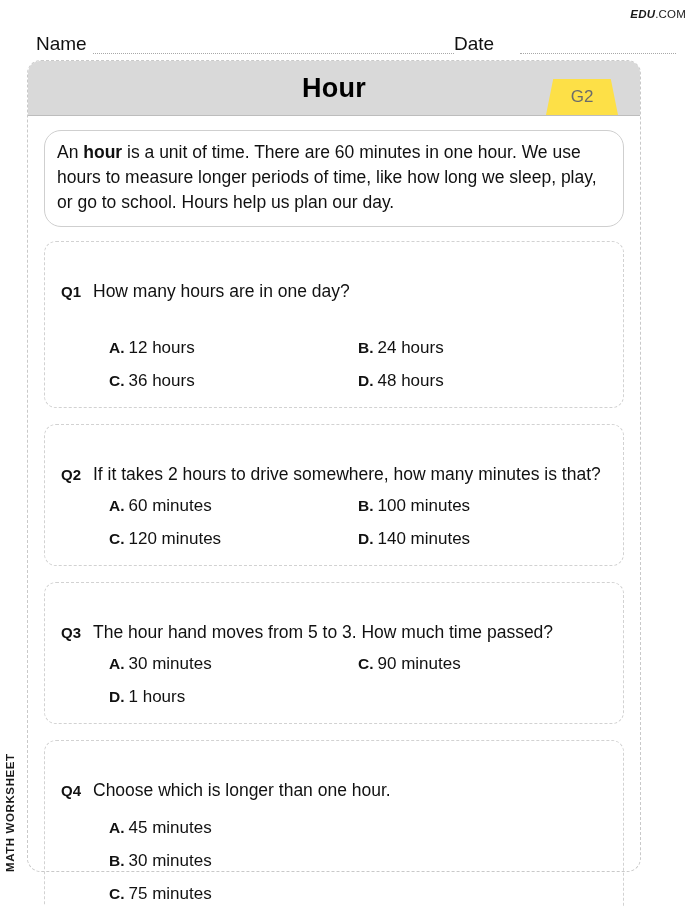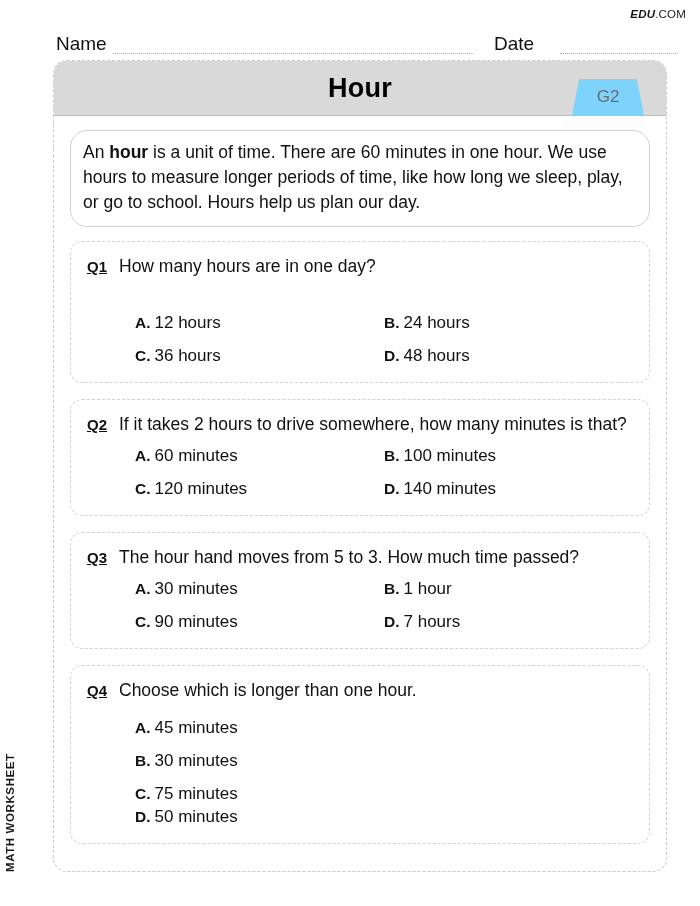--- a/index.html
+++ b/index.html
@@ -43,41 +43,40 @@
     left: 36px;
     right: 24px;
     height: 28px;
     display: flex;
     align-items: flex-end;
   }
   .field {
     display: flex;
     align-items: flex-end;
     height: 28px;
-    margin-left: 20px;
   }
   .field-name { width: 418px; }
   .field-date { flex: 1; gap: 20px; }
   .field-label {
     font-size: 19px;
     line-height: 20px;
     color: #111111;
     white-space: nowrap;
     padding-right: 6px;
   }
   .field-rule {
     flex: 1;
     border-bottom: 1.5px dotted #a8a8a8;
     height: 18px;
   }
 
   
   .sheet {
     position: absolute;
-    left: 53px;
+    left: 27px;
     top: 60px;
     width: 614px;
     height: 812px;
     border: 1.5px dashed #c9c9c9;
     border-radius: 14px;
     box-sizing: border-box;
     background: #ffffff;
   }
 
   
@@ -97,21 +96,21 @@
     font-weight: bold;
     color: #000000;
     letter-spacing: 0.2px;
   }
   .grade-badge {
     position: absolute;
     right: 22px;
     bottom: 0;
     width: 72px;
     height: 36px;
-    background: #7dd3fc;
+    background: #fde047;
     display: flex;
     align-items: center;
     justify-content: center;
     font-size: 17px;
     color: #6b6b6b;
     clip-path: polygon(10% 0%, 90% 0%, 100% 100%, 0% 100%);
   }
 
   
   .intro {
@@ -139,26 +138,26 @@
   .qhead {
     display: flex;
     align-items: baseline;
   }
   .qnum {
     font-size: 15px;
     font-weight: bold;
     color: #111111;
     min-width: 32px;
     flex-shrink: 0;
-    text-decoration: underline;
   }
   .qtext {
     font-size: 17.5px;
     line-height: 23px;
     color: #111111;
+    margin-top: 25px;
   }
   .options {
     display: flex;
     flex-wrap: wrap;
     margin-top: 12px;
     padding-left: 48px;
   }
   .option {
     width: 50%;
     box-sizing: border-box;
@@ -253,23 +252,22 @@
       </div>
     </div>
 
     <div class="qbox q3">
       <div class="qhead">
         <span class="qnum">Q3</span>
         <span class="qtext">The hour hand moves from 5 to 3. How much time passed?</span>
       </div>
       <div class="options">
         <div class="option"><span class="opt-letter">A.</span><span>30 minutes</span></div>
-        <div class="option"><span class="opt-letter">B.</span><span>1 hour</span></div>
         <div class="option"><span class="opt-letter">C.</span><span>90 minutes</span></div>
-        <div class="option"><span class="opt-letter">D.</span><span>7 hours</span></div>
+        <div class="option"><span class="opt-letter">D.</span><span>1 hours</span></div>
       </div>
     </div>
 
     <div class="qbox q4">
       <div class="qhead">
         <span class="qnum">Q4</span>
         <span class="qtext">Choose which is longer than one hour.</span>
       </div>
       <div class="options">
         <div class="option"><span class="opt-letter">A.</span><span>45 minutes</span></div>

